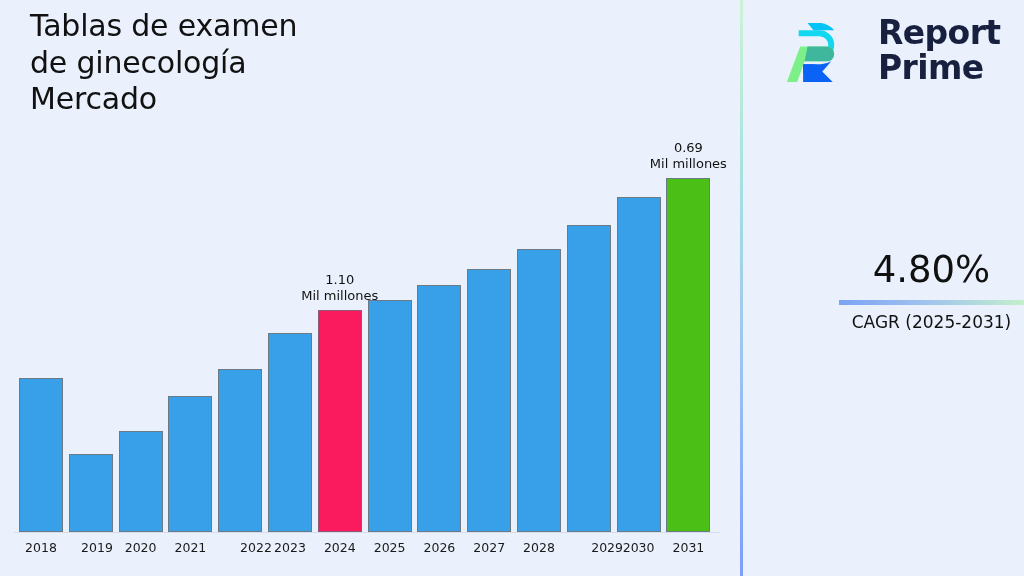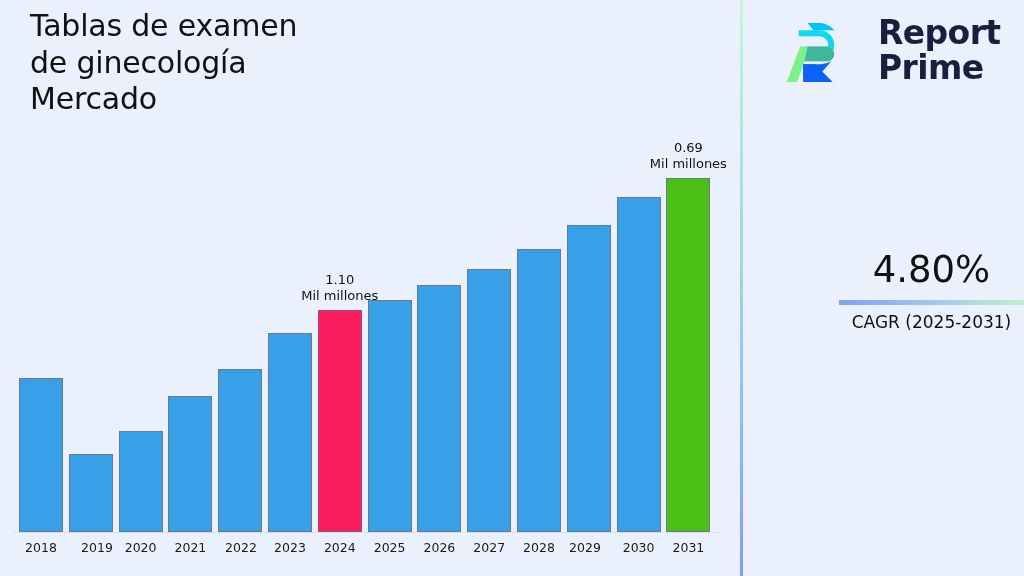--- a/index.html
+++ b/index.html
@@ -239,28 +239,28 @@
             <div class="bar highlight-forecast" title="2031: 1.53 Mil millones" style="height: 354px;"></div>
             <div class="bar-value-label" style="bottom: 360px;">0.69
 Mil millones</div>
           </div>
         </div>
       <div id="years-layer">
           <div class="year-label" style="left: 19px; width: 44px;">2018</div>
           <div class="year-label" style="left: 61px; width: 44px; margin-left: 14px;">2019</div>
           <div class="year-label" style="left: 118.6px; width: 44px;">2020</div>
           <div class="year-label" style="left: 168.4px; width: 44px;">2021</div>
-          <div class="year-label" style="left: 219px; width: 44px;">2022</div>
+          <div class="year-label" style="left: 234px; width: 44px;">2022</div>
           <div class="year-label" style="left: 268px; width: 44px;">2023</div>
           <div class="year-label" style="left: 317.8px; width: 44px;">2024</div>
           <div class="year-label" style="left: 367.6px; width: 44px;">2025</div>
           <div class="year-label" style="left: 417.4px; width: 44px;">2026</div>
           <div class="year-label" style="left: 467.2px; width: 44px;">2027</div>
           <div class="year-label" style="left: 517px; width: 44px;">2028</div>
-          <div class="year-label" style="left: 563px; width: 44px;">2029</div>
+          <div class="year-label" style="left: 579px; width: 44px; text-align: right;">2029</div>
           <div class="year-label" style="left: 616.6px; width: 44px;">2030</div>
           <div class="year-label" style="left: 666.4px; width: 44px;">2031</div>
         </div>
     </div>
 
   </div>
 
   <div id="divider"></div>
 
   <div id="right-panel">

